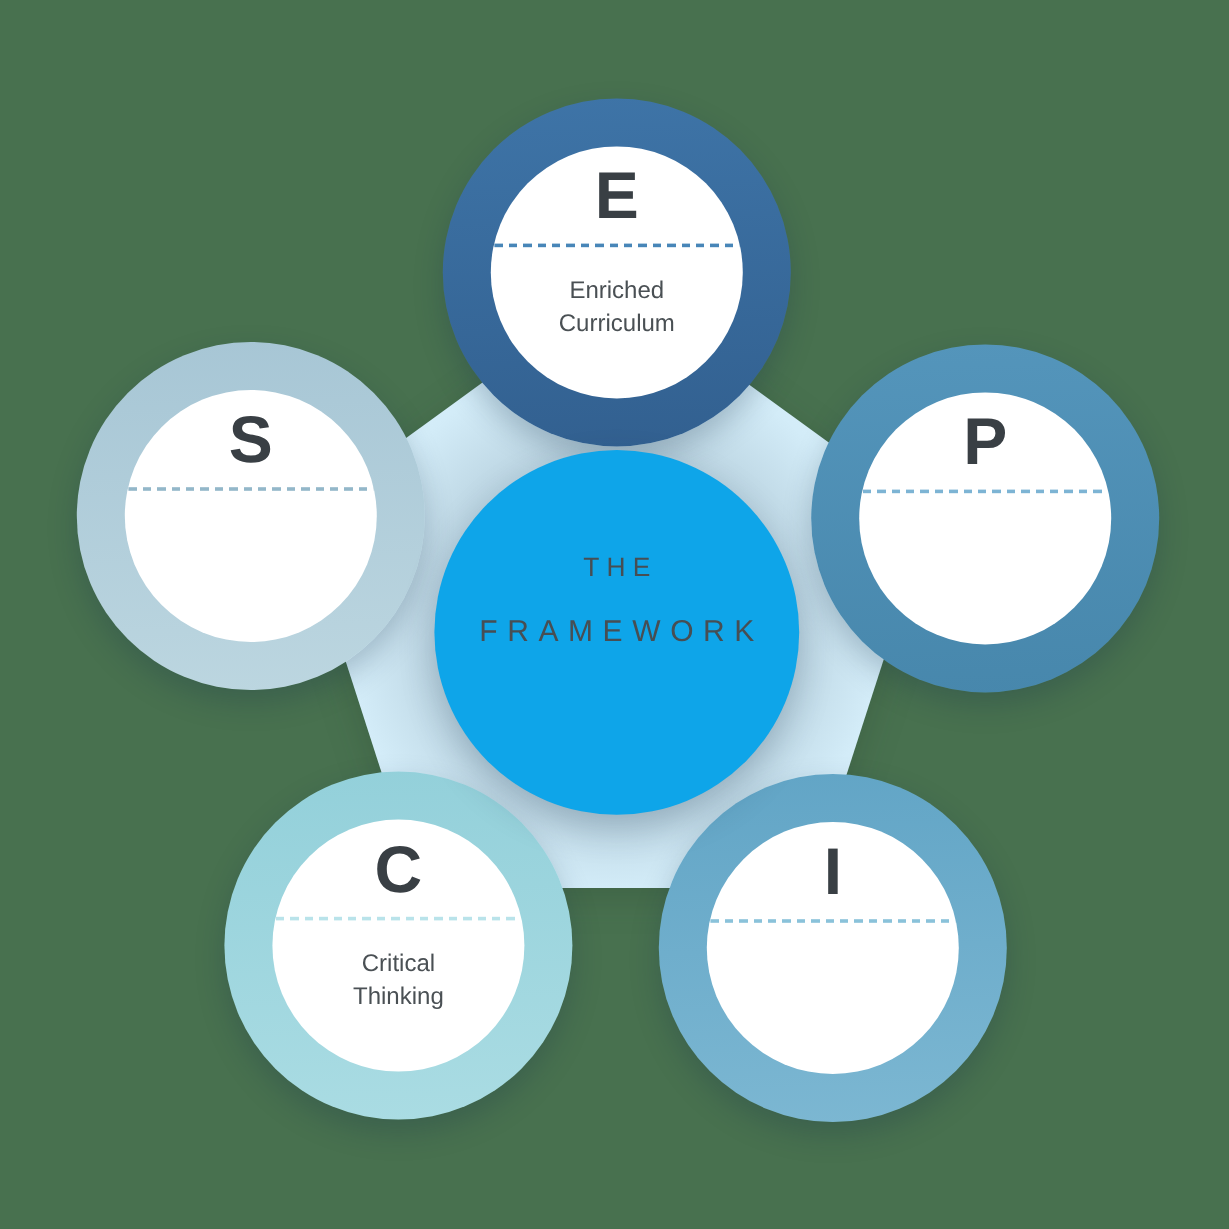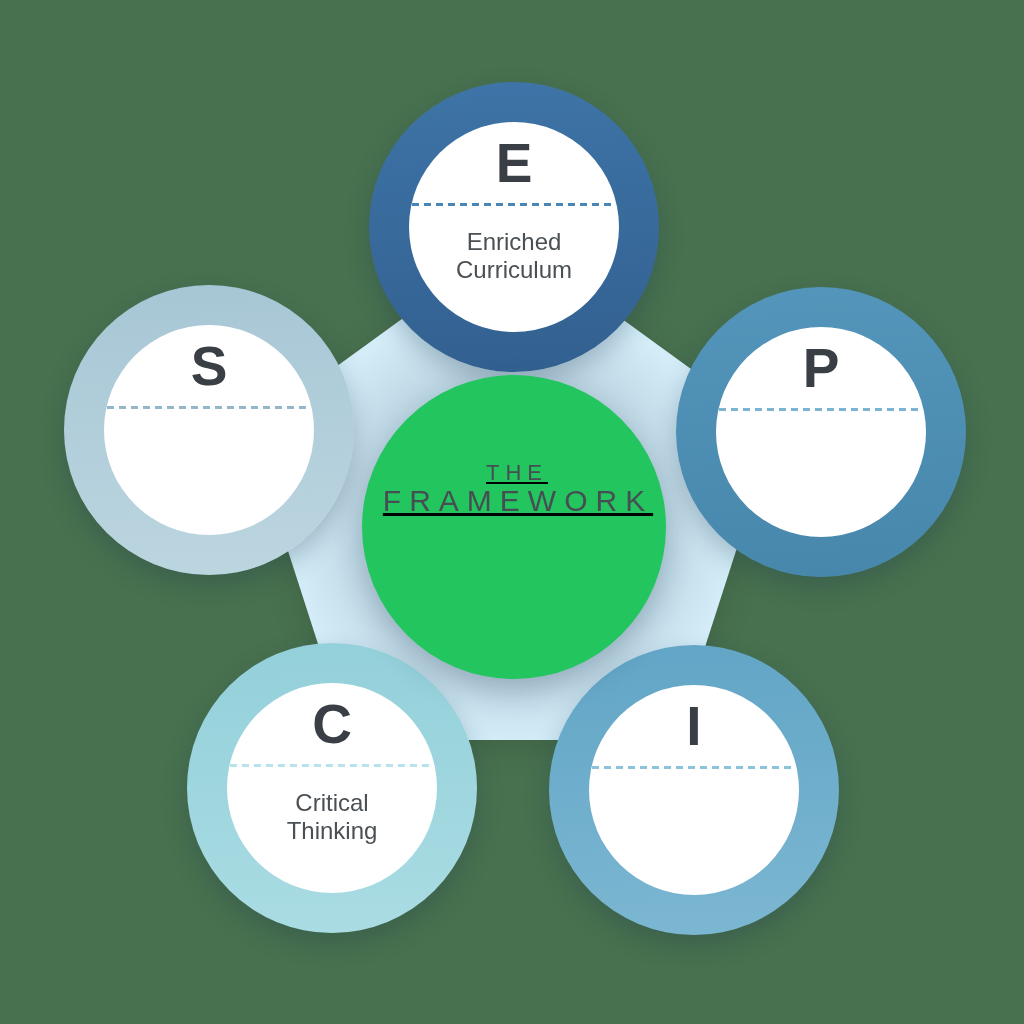--- a/index.html
+++ b/index.html
@@ -37,39 +37,39 @@
     background:repeating-linear-gradient(90deg,var(--dc) 0 7px,transparent 7px 12px);
   }
   .node-e{--dc:#4886b8;}
   .node-p{--dc:#7db4d4;}
   .node-i{--dc:#8ac2da;}
   .node-c{--dc:#b9e3ea;}
   .node-s{--dc:#93b7c9;}
 
   .label{
     position:absolute;left:34px;right:34px;top:146px;text-align:center;
-    font-size:24px;line-height:28px;color:#4a5054;white-space:pre-line;
+    font-size:20px;line-height:28px;color:#4a5054;white-space:pre-line;
   }
 
   
   .center{
     position:absolute;left:362px;top:375px;width:304px;height:304px;
-    border-radius:50%;background:#22c55e;box-shadow:0 12px 28px rgba(23,52,74,0.25);
-    display:flex;flex-direction:column;align-items:center;text-decoration:underline;
+    border-radius:50%;background:#0ea5e9;box-shadow:0 12px 28px rgba(23,52,74,0.25);
+    display:flex;flex-direction:column;align-items:center;
   }
   .c-eyebrow{
     margin-top:86px;font-size:22px;line-height:24px;letter-spacing:6px;
     text-indent:6px;color:#474e53;
   }
   .c-title{
     margin-top:16px;font-size:47px;line-height:48px;font-weight:700;
     letter-spacing:2px;text-indent:2px;color:#3a4045;
   }
   .c-subtitle{
-    margin-top:2px;font-size:30px;line-height:27px;letter-spacing:8px;
+    margin-top:28px;font-size:25px;line-height:27px;letter-spacing:8px;
     text-indent:8px;color:#474e53;
   }
 </style>
 </head>
 <body>
 
 <div class="stage">
 
   <svg class="pentagon" width="1024" height="1024" viewBox="0 0 1024 1024">
     <defs>

